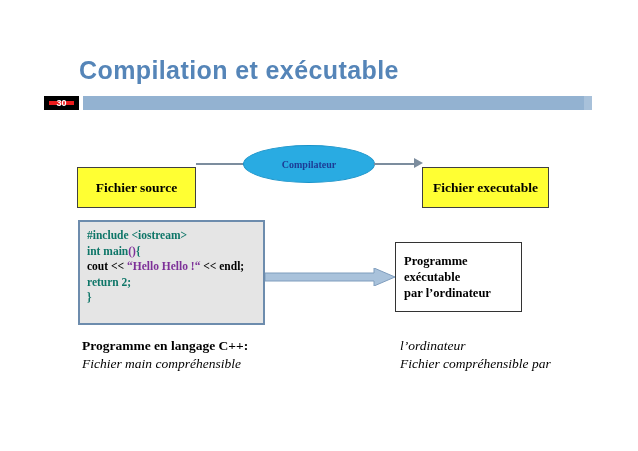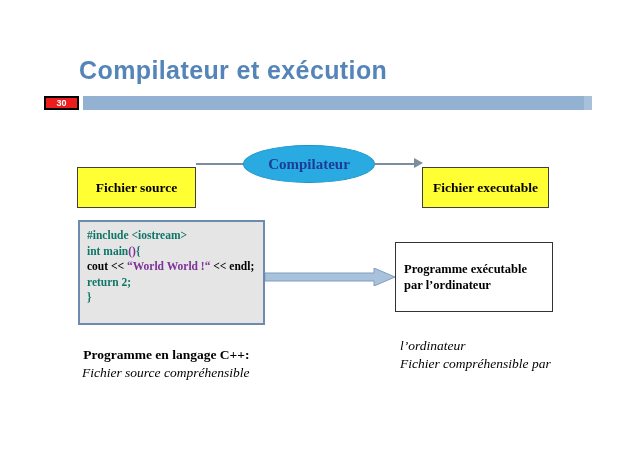--- a/index.html
+++ b/index.html
@@ -3,21 +3,21 @@
 <meta charset="utf-8">
 <style>
   html,body{margin:0;padding:0;background:#fff;}
   #slide{position:relative;width:638px;height:451px;background:#ffffff;overflow:hidden;
          font-family:"Liberation Serif",serif;}
 
   .title{position:absolute;left:79px;top:56px;font-family:"Liberation Sans",sans-serif;
          font-weight:bold;font-size:25px;letter-spacing:0.4px;color:#5585b8;}
 
   .badge{position:absolute;left:44px;top:96px;width:35px;height:14px;background:#ed1c1d;
-         border:2px solid #000000;box-sizing:border-box;color:#ffffff;
+         border:5px solid #000000;box-sizing:border-box;color:#ffffff;
          font-family:"Liberation Sans",sans-serif;font-size:9px;font-weight:bold;
          display:flex;align-items:center;justify-content:center;}
   .titlebar{position:absolute;left:83px;top:96px;width:509px;height:14px;
          background:linear-gradient(to right,#93b2d1 0px,#93b2d1 501px,#a8c1da 501px);}
 
   .ybox{position:absolute;top:143px;height:41px;background:#ffff33;border:1px solid #404040;
         box-sizing:border-box;display:flex;align-items:center;justify-content:center;
         font-weight:bold;font-size:13.5px;color:#000;margin-top:24px;}
   .ybox.src{left:77px;width:119px;}
   .ybox.exe{left:422px;width:127px;text-align:center;}
@@ -25,79 +25,79 @@
   .conn{position:absolute;height:2px;background:#7c8d9e;top:163px;}
   .conn.c1{left:196px;width:48px;}
   .conn.c2{left:374px;width:42px;}
   .arrowhead{position:absolute;left:414px;top:158px;width:0;height:0;
         border-left:9px solid #7c8d9e;border-top:5.5px solid transparent;
         border-bottom:5.5px solid transparent;}
 
   .ellipse{position:absolute;left:243px;top:145px;width:132px;height:38px;
         background:#29abe2;border:1px solid #1a93c9;border-radius:50%;box-sizing:border-box;
         display:flex;align-items:center;justify-content:center;
-        font-weight:bold;font-size:15px;color:#1d3c96;}
+        font-weight:bold;font-size:10px;color:#1d3c96;}
 
   .codebox{position:absolute;left:78px;top:220px;width:187px;height:105px;background:#e5e5e5;
         border:2px solid #6d8cad;box-sizing:border-box;padding:6px 0 0 7px;
         font-weight:bold;font-size:11.5px;line-height:15.5px;white-space:nowrap;}
   .teal{color:#0e7668;}
   .purple{color:#7d3098;}
   .black{color:#000000;}
 
   .flowarrow{position:absolute;left:265px;top:268px;}
 
-  .progbox{position:absolute;left:395px;top:242px;width:158px;height:70px;background:#fff;
+  .progbox{position:absolute;left:395px;top:242px;width:127px;height:70px;background:#fff;
         border:1.5px solid #333333;box-sizing:border-box;display:flex;flex-direction:column;
         justify-content:center;padding-left:8px;font-weight:bold;font-size:12.5px;
         line-height:16px;color:#000;}
 
   .cap{position:absolute;font-size:13.5px;line-height:17.5px;color:#000;}
-  .cap.left{left:82px;top:346px;text-align:right;}
+  .cap.left{left:82px;top:337px;}
   .cap.right{left:400px;top:337px;}
   .cap .b{font-weight:bold;}
   .cap .i{font-style:italic;}
 </style>
 </head>
 <body>
 
 <div id="slide">
 
-  <div class="title">Compilateur et exécution</div>
+  <div class="title">Compilation et exécutable</div>
 
   <div class="badge">30</div>
   <div class="titlebar"></div>
 
   <div class="ybox src">Fichier source</div>
   <div class="conn c1"></div>
   <div class="ellipse">Compilateur</div>
   <div class="conn c2"></div>
   <div class="arrowhead"></div>
   <div class="ybox exe">Fichier executable</div>
 
   <div class="codebox">
     <div><span class="teal">#include &lt;iostream&gt;</span></div>
     <div><span class="teal">int main</span><span class="purple">()</span><span class="teal">{</span></div>
-    <div><span class="black">cout &lt;&lt; </span><span class="purple">“World World !“</span><span class="black"> &lt;&lt; endl;</span></div>
+    <div><span class="black">cout &lt;&lt; </span><span class="purple">“Hello Hello !“</span><span class="black"> &lt;&lt; endl;</span></div>
     <div><span class="teal">return 2;</span></div>
     <div><span class="teal">}</span></div>
   </div>
 
   <svg class="flowarrow" width="131" height="18" viewBox="0 0 131 18">
     <polygon points="0,5 109,5 109,0 130,9 109,18 109,13 0,13" fill="#a9c2db" stroke="#7f9dbd" stroke-width="1"></polygon>
   </svg>
 
   <div class="progbox">
     <div>Programme exécutable</div>
     <div>par l’ordinateur</div>
   </div>
 
   <div class="cap left">
     <div class="b">Programme en langage C++:</div>
-    <div class="i">Fichier source compréhensible</div>
+    <div class="i">Fichier main compréhensible</div>
   </div>
 
   <div class="cap right">
     <div class="i">l’ordinateur</div>
     <div class="i">Fichier compréhensible par</div>
   </div>
 
 </div>
 
 </body></html>

